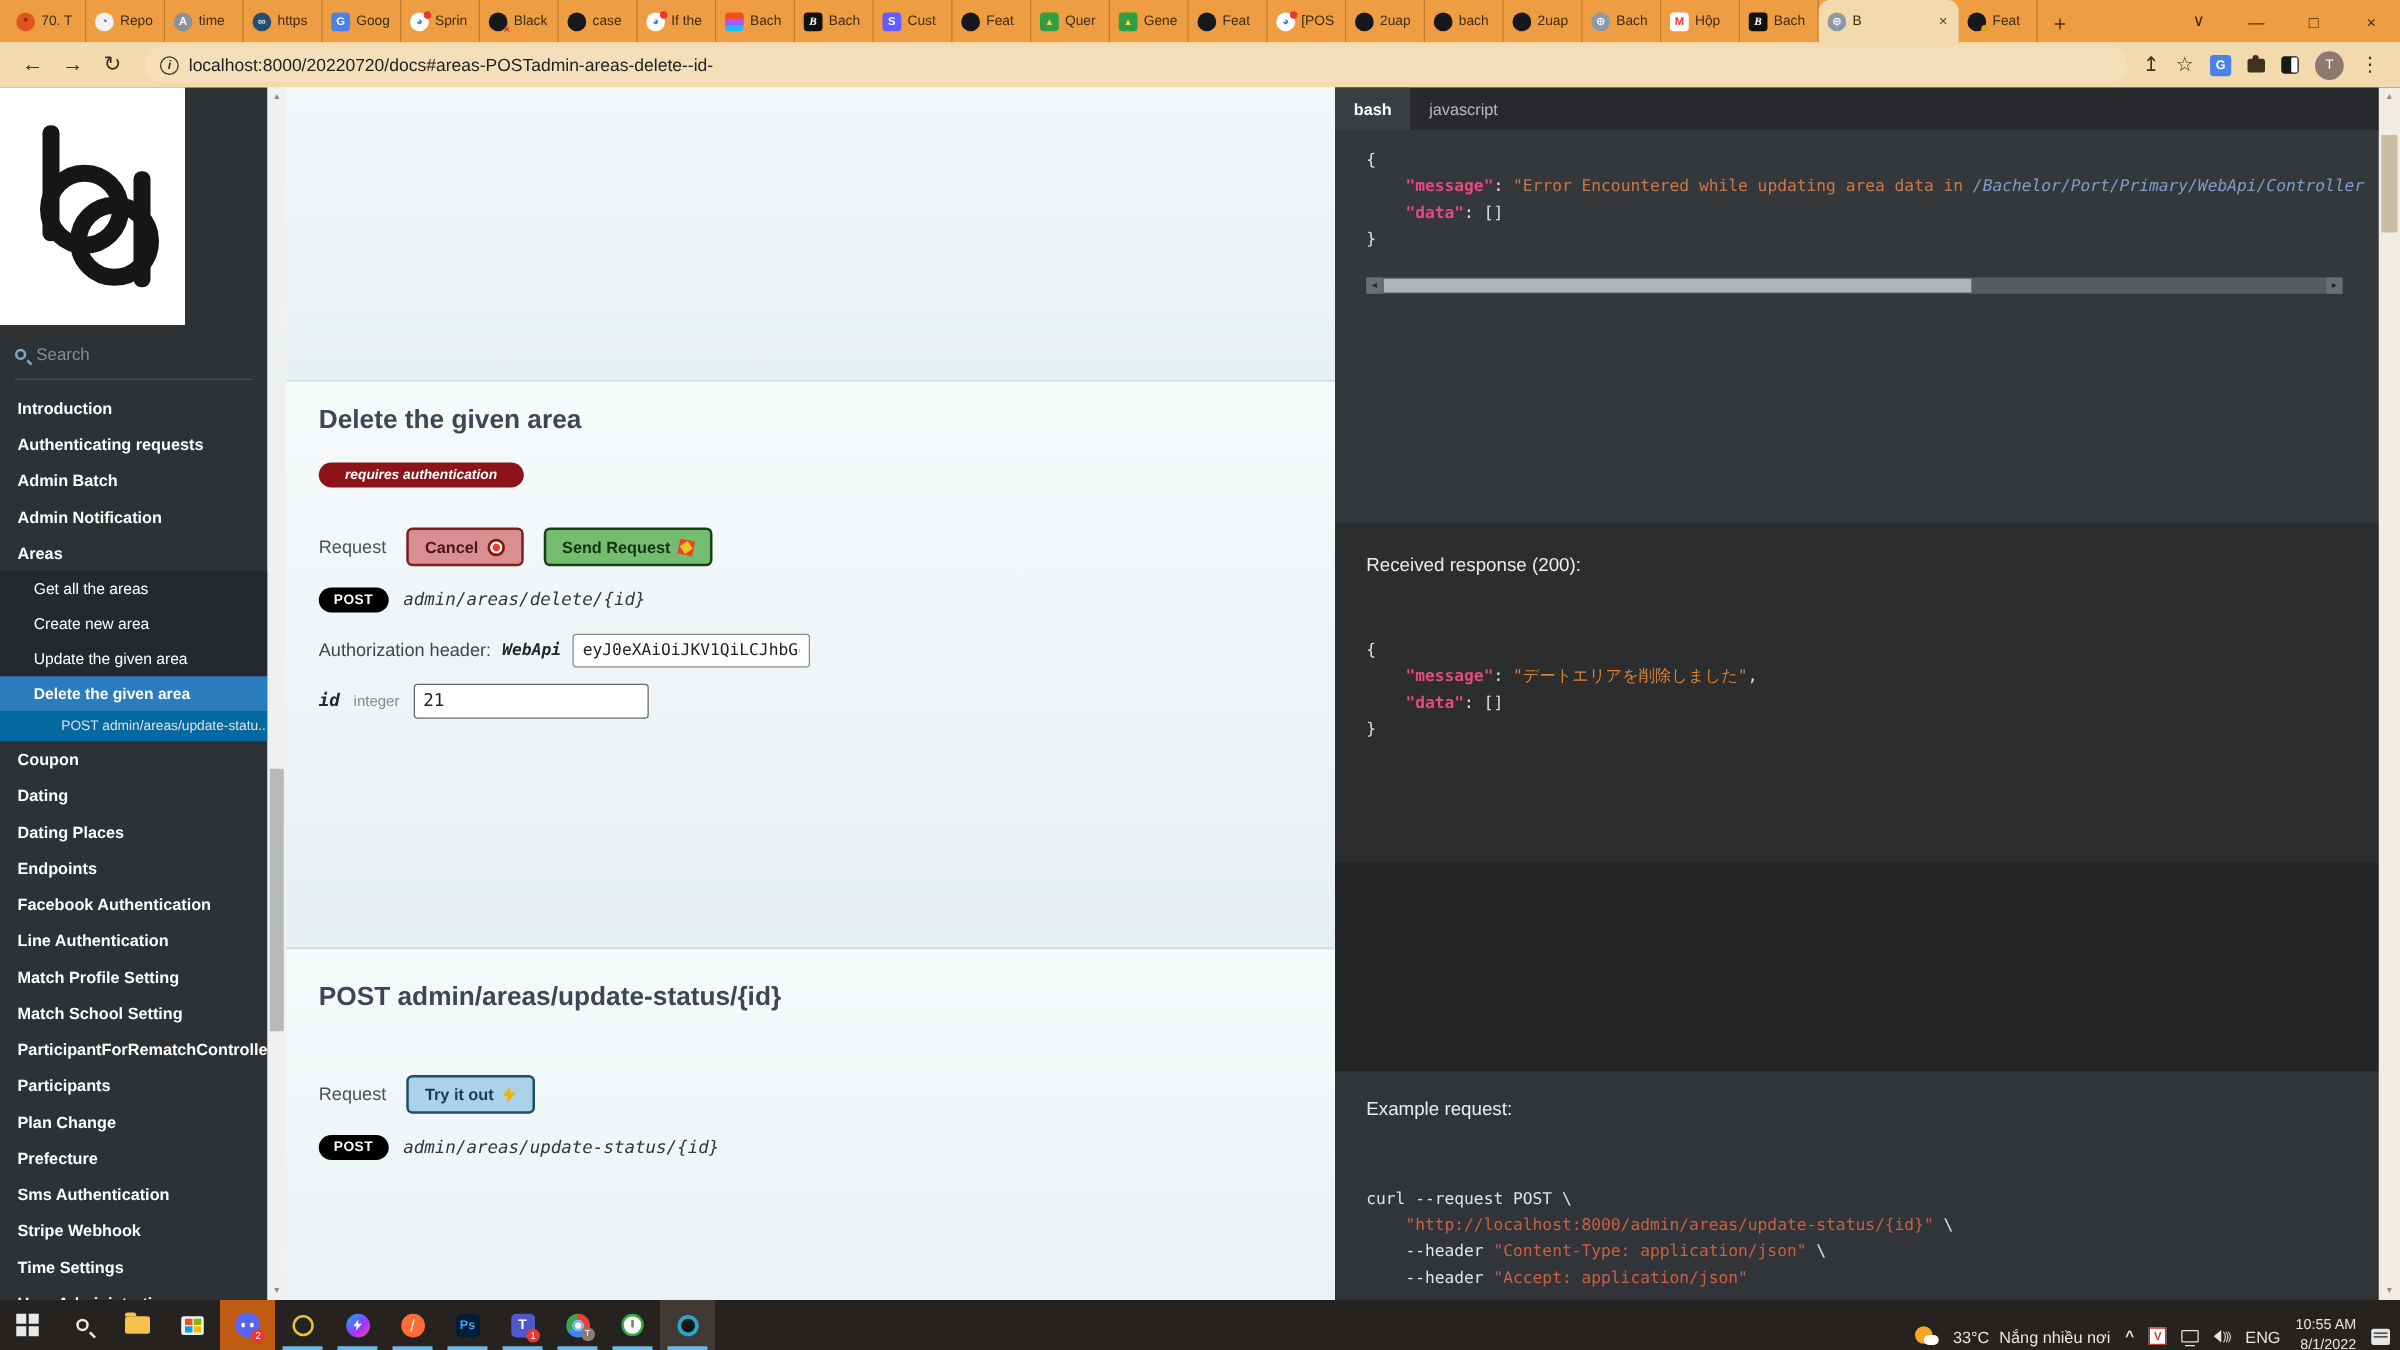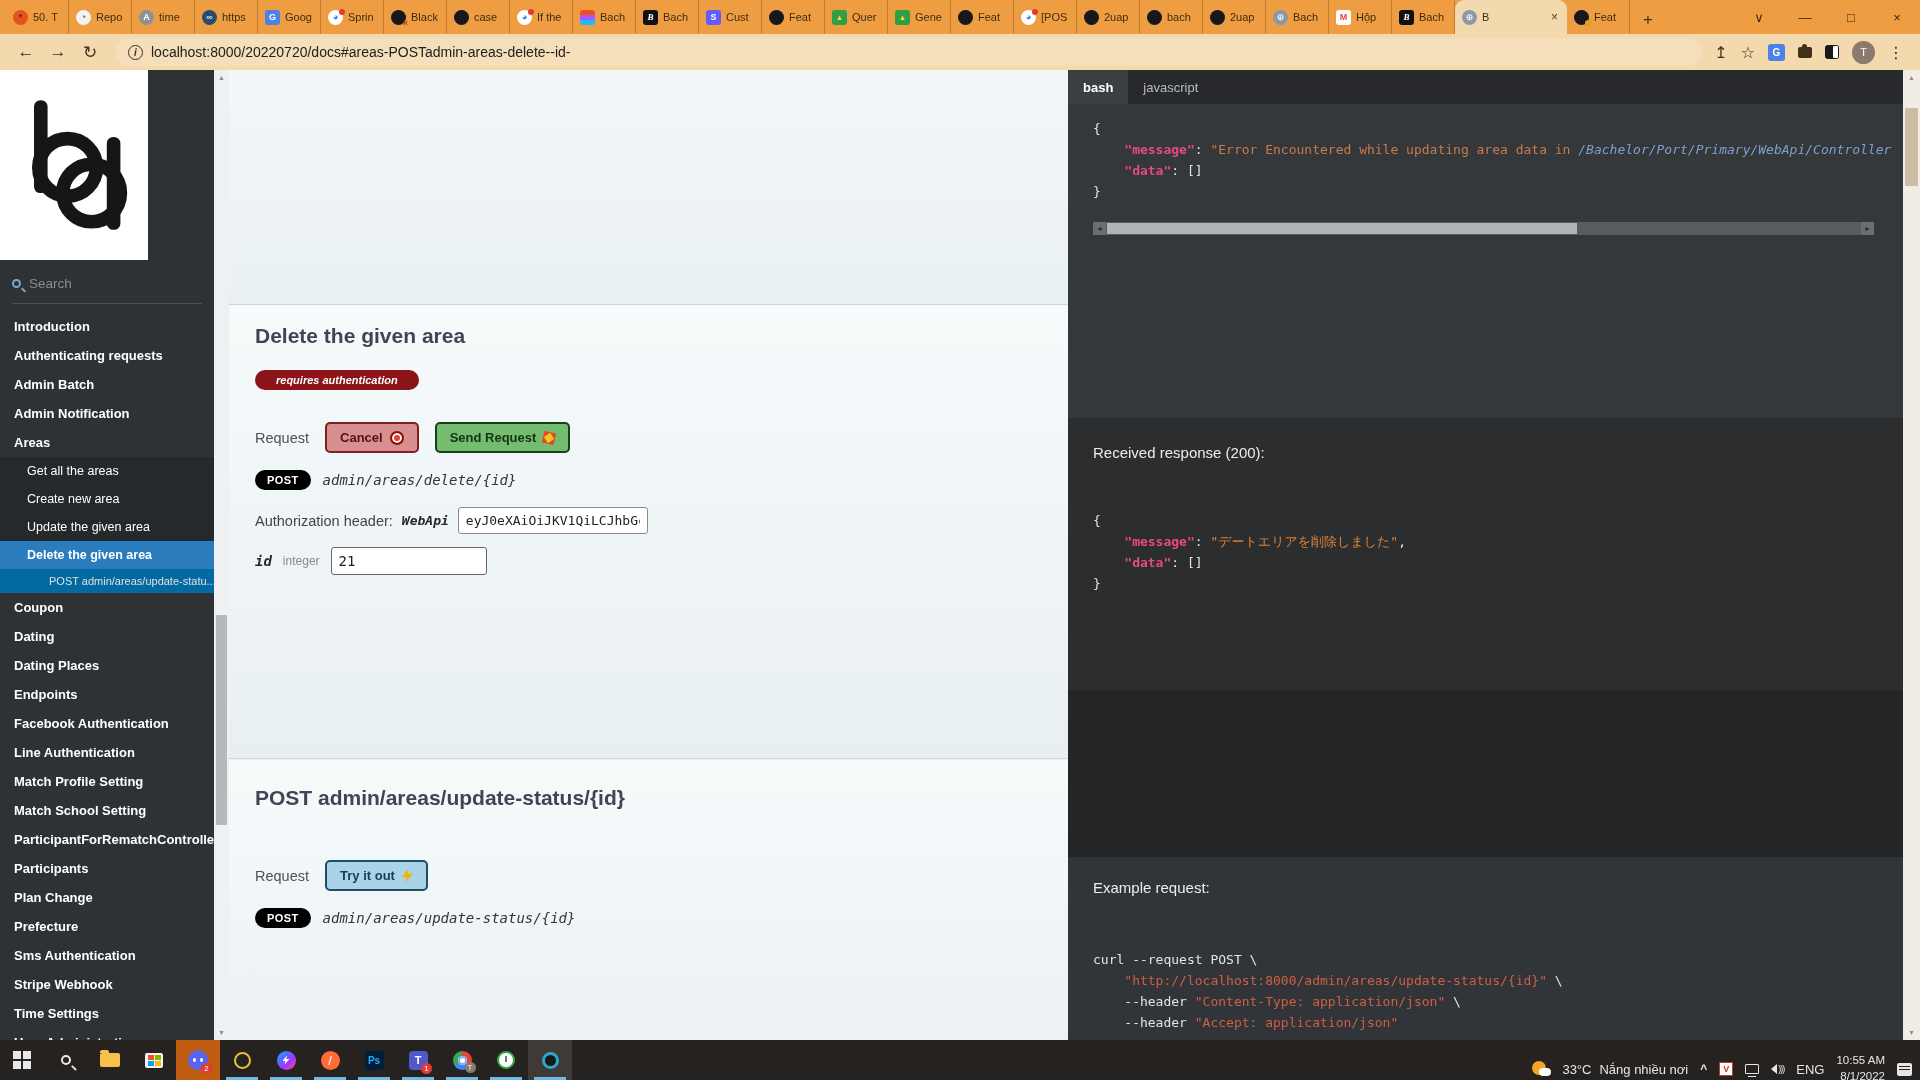--- a/index.html
+++ b/index.html
@@ -110,21 +110,21 @@
   #auth-lbl { font-size:14.5px; color:#3e454e; }
   #auth-scheme { font-size:13px; font-weight:bold; color:#22272c; }
   .tin { background:#fff; border:1px solid #8a8a8a; border-radius:3px; outline:none;
     font-family:"DejaVu Sans Mono","Liberation Mono",monospace; font-size:13px; color:#222; padding:4px 7px; }
   #auth-input { width:190px; height:27px; }
   #urlparams-bar { margin-top:24px; background:#d4d4d4; border:1px solid #bfbfbf;
     font-size:11px; color:#525252; padding:4px 9px; }
   #id-row { display:flex; align-items:center; gap:11px; margin-top:13px; }
   #id-name { font-size:14px; font-weight:bold; color:#24292f; }
   #id-type { font-size:12px; color:#8a8a8a; }
-  #id-input { width:156px; height:28px; border-color:#666; font-size:14px; }
+  #id-input { width:188px; height:28px; border-color:#666; font-size:14px; }
   #id-desc { margin-top:17px; font-size:14.5px; color:#49515c; }
 
   
   #panel { position:absolute; left:1068px; top:70px; width:988px; height:970px; background:#2c2e30; overflow:hidden; }
   #lang-tabs { position:absolute; left:0; top:0; right:0; height:34px; background:#27292c; display:flex; }
   .ltab { padding:0 15px; display:flex; align-items:center; font-size:13px; color:#b9bcbe; cursor:pointer; }
   .ltab.active { background:#3c3f42; color:#fff; font-weight:bold; }
   .band { position:absolute; left:0; right:0; overflow:hidden; }
   #band1 { top:34px; height:314px; background:#35383b; }
   #band2 { top:348px; height:272px; background:#2b2d2f; }
@@ -216,21 +216,21 @@
 </style>
 </head>
 <body>
 
 <div id="root">
 
   <div id="tabbar">
 
     <div class="tab">
         <span class="fav round" style="background: rgb(226, 83, 31); color: rgb(122, 29, 5);">*</span>
-        <span class="lbl">50. T</span>
+        <span class="lbl">70. T</span>
       </div>
       <div class="tab">
         <span class="fav round" style="background: rgb(242, 242, 242); color: rgb(85, 85, 85);">◔</span>
         <span class="lbl">Repo</span>
       </div>
       <div class="tab">
         <span class="fav round" style="background: rgb(141, 145, 150); color: rgb(255, 255, 255);">A</span>
         <span class="lbl">time</span>
       </div>
       <div class="tab">

